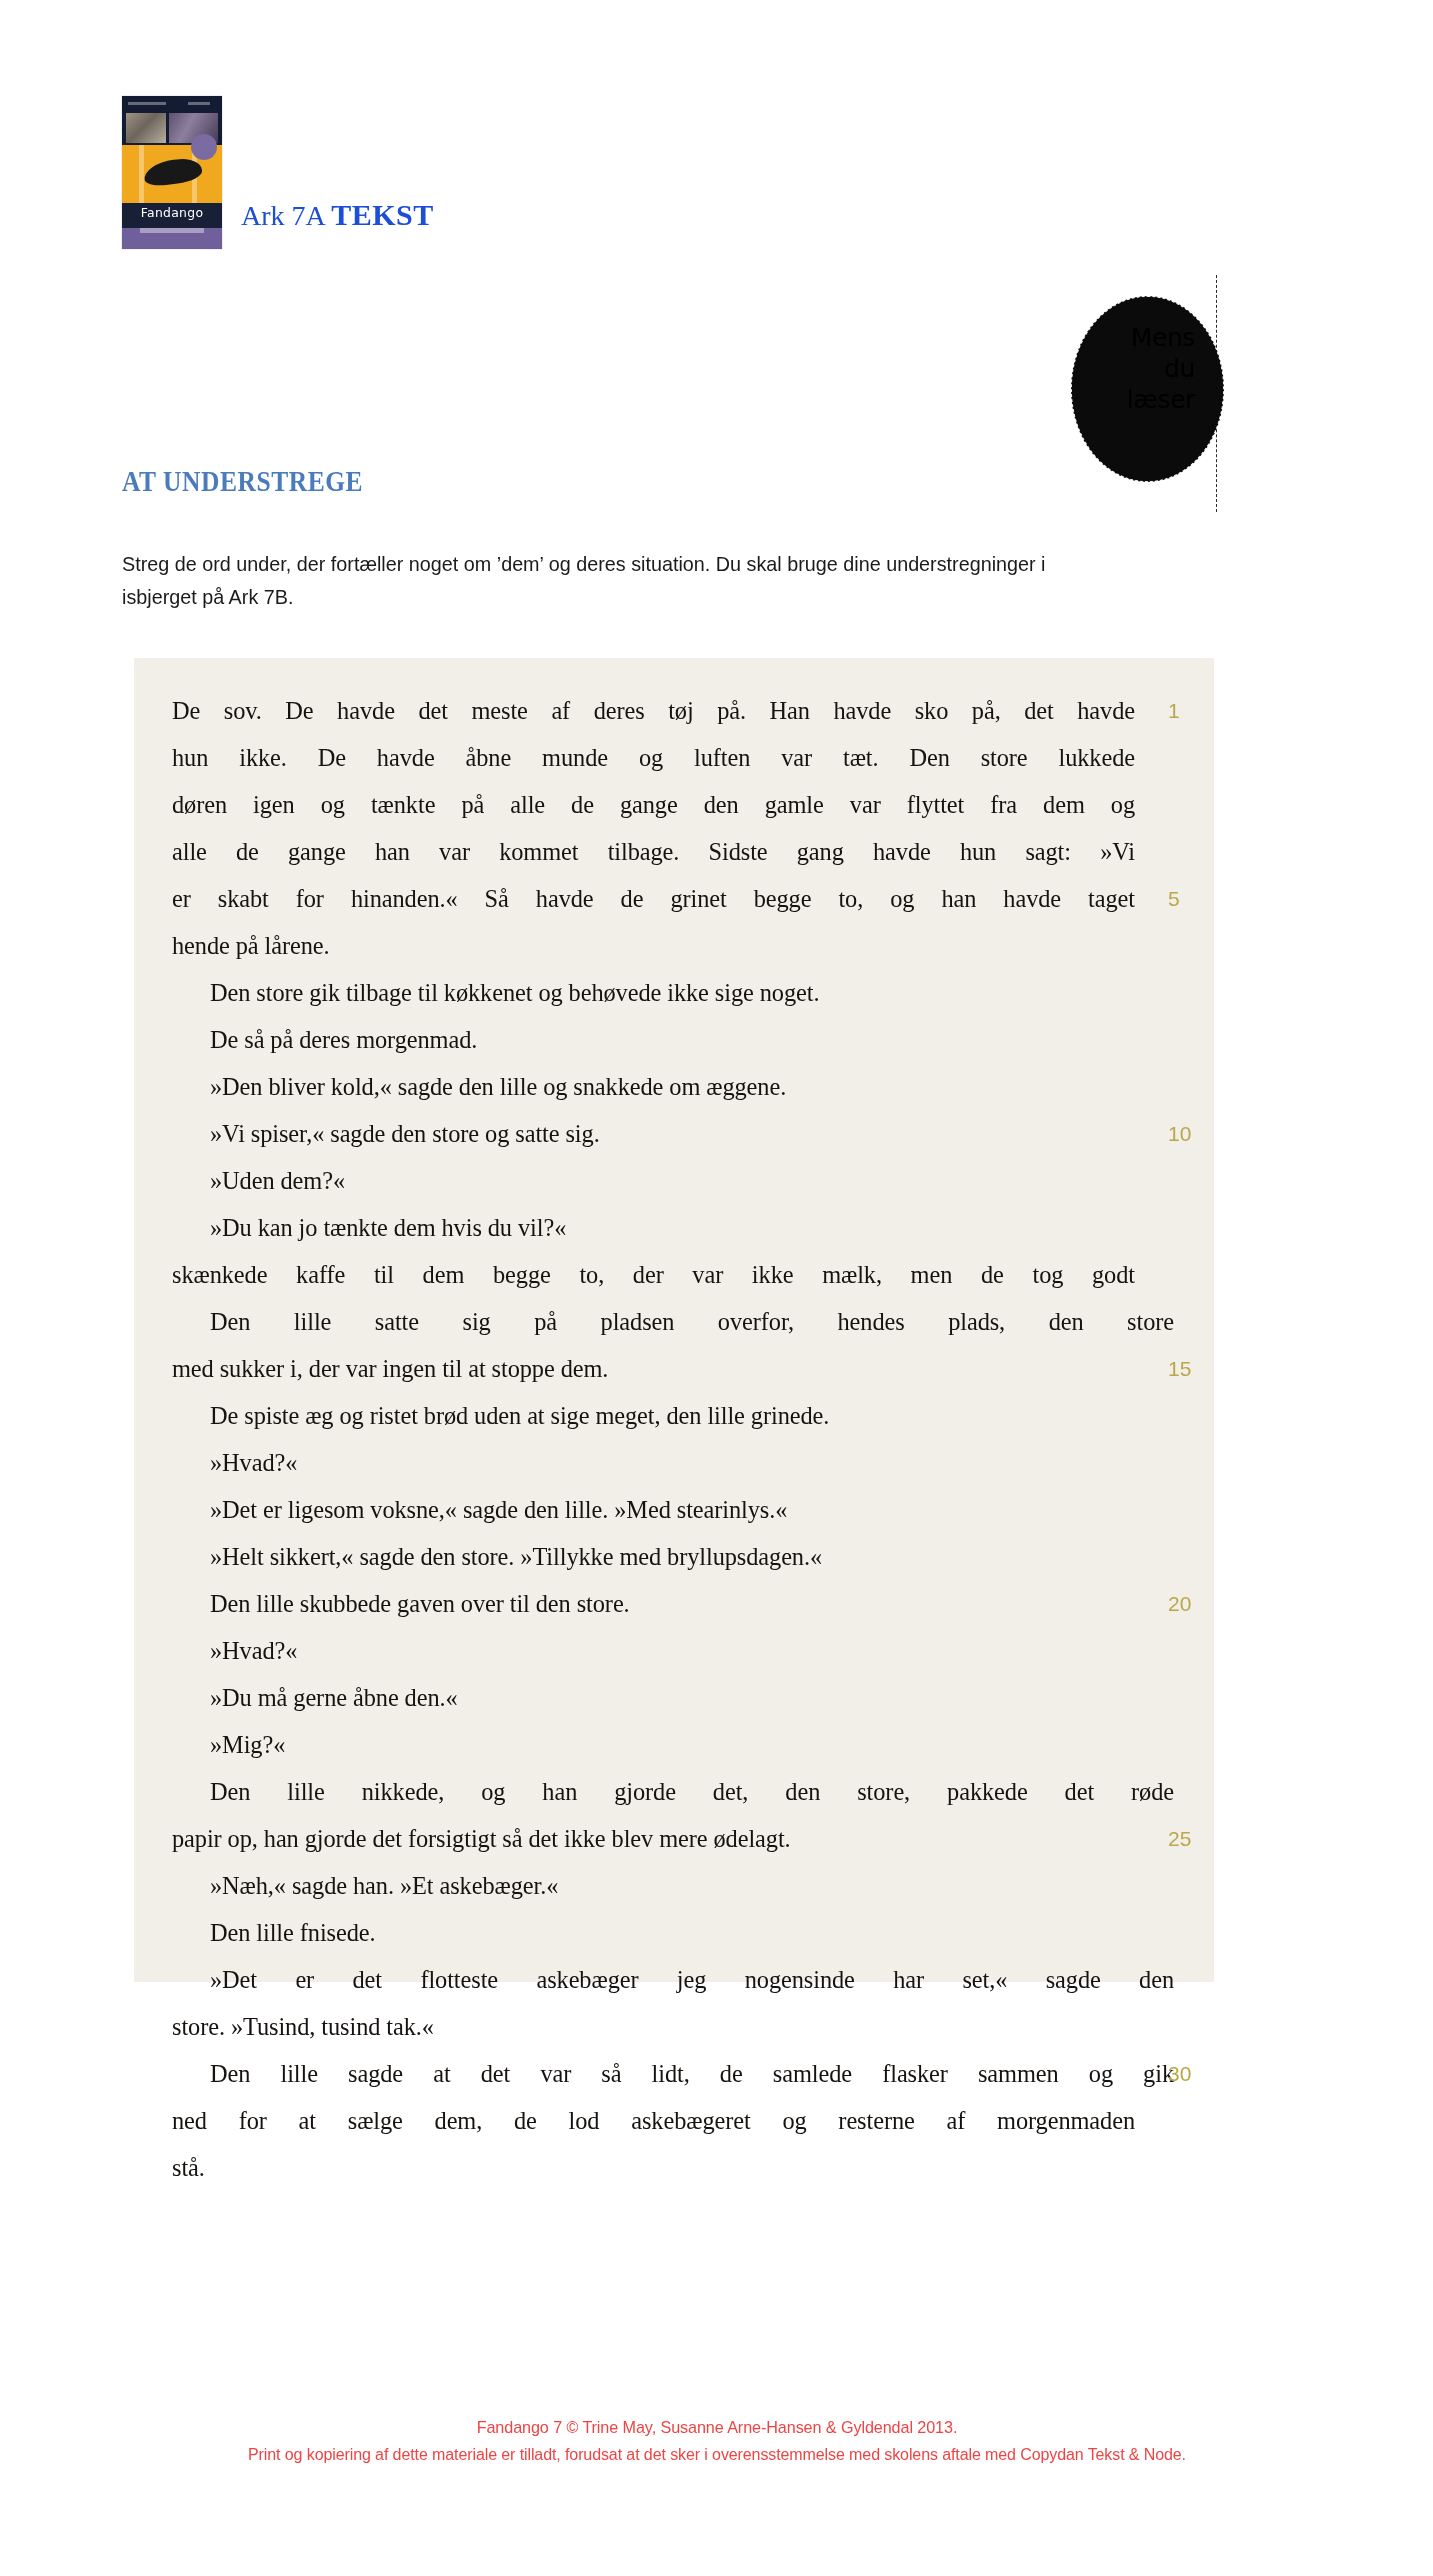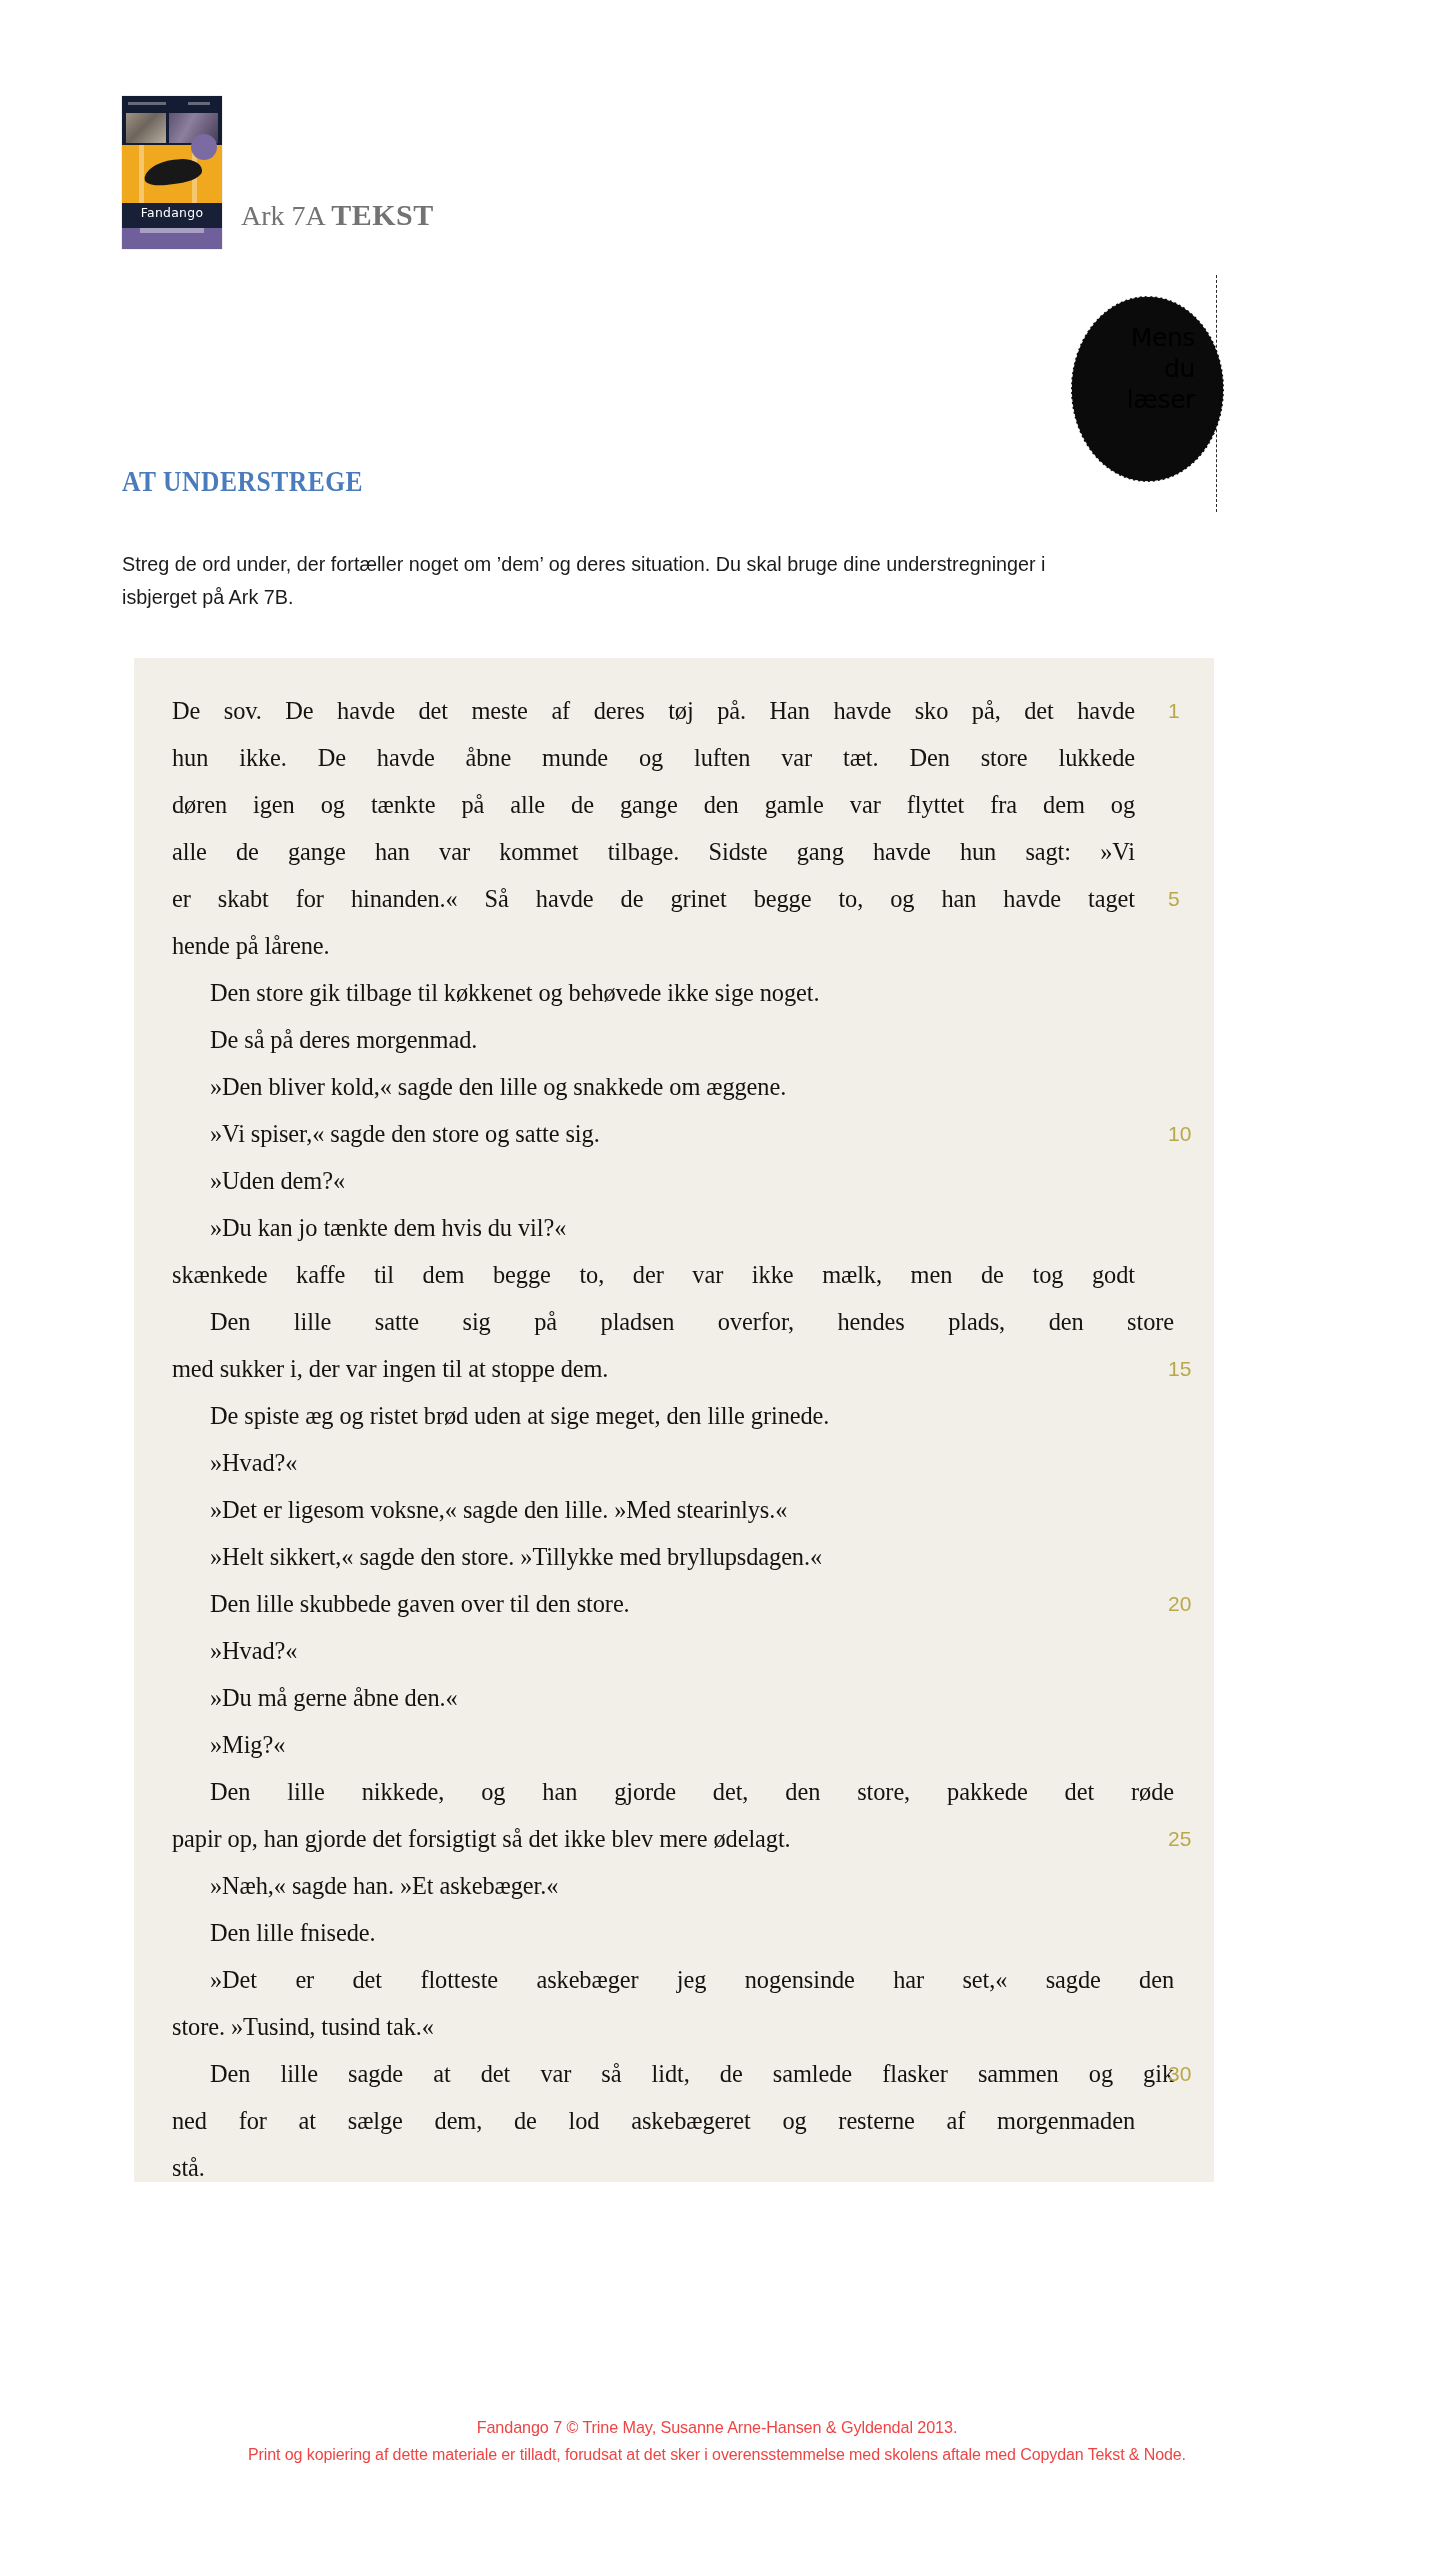--- a/index.html
+++ b/index.html
@@ -115,21 +115,21 @@
     left: 18%; top: 86.5%; width: 64%; height: 4.8px;
     background: rgba(255,255,255,0.4);
   }
 
   .sheet-title {
     position: absolute;
     left: 119px;
     top: 100px;
     font-family: "Liberation Serif", serif;
     font-size: 32px;
-    color: #737373;
+    color: #1d4ed8;
   }
   .sheet-title .small { font-size: 28px; }
   .sheet-title .big { font-weight: bold; font-size: 30px; letter-spacing: 0.5px; }
 
   
   .badge-wrap {
     position: absolute;
     left: 1071px;
     top: 296px;
     width: 158px;
@@ -193,21 +193,21 @@
     transform: scaleX(0.96);
     transform-origin: left top;
   }
 
   
   .textbox {
     position: absolute;
     left: 134px;
     top: 658px;
     width: 1080px;
-    height: 1524px;
+    height: 1324px;
     background: #f2efe9;
   }
   .text-lines {
     position: absolute;
     left: 38px;
     top: 29px;
     right: 21px;
   }
   .tline {
     position: relative;

